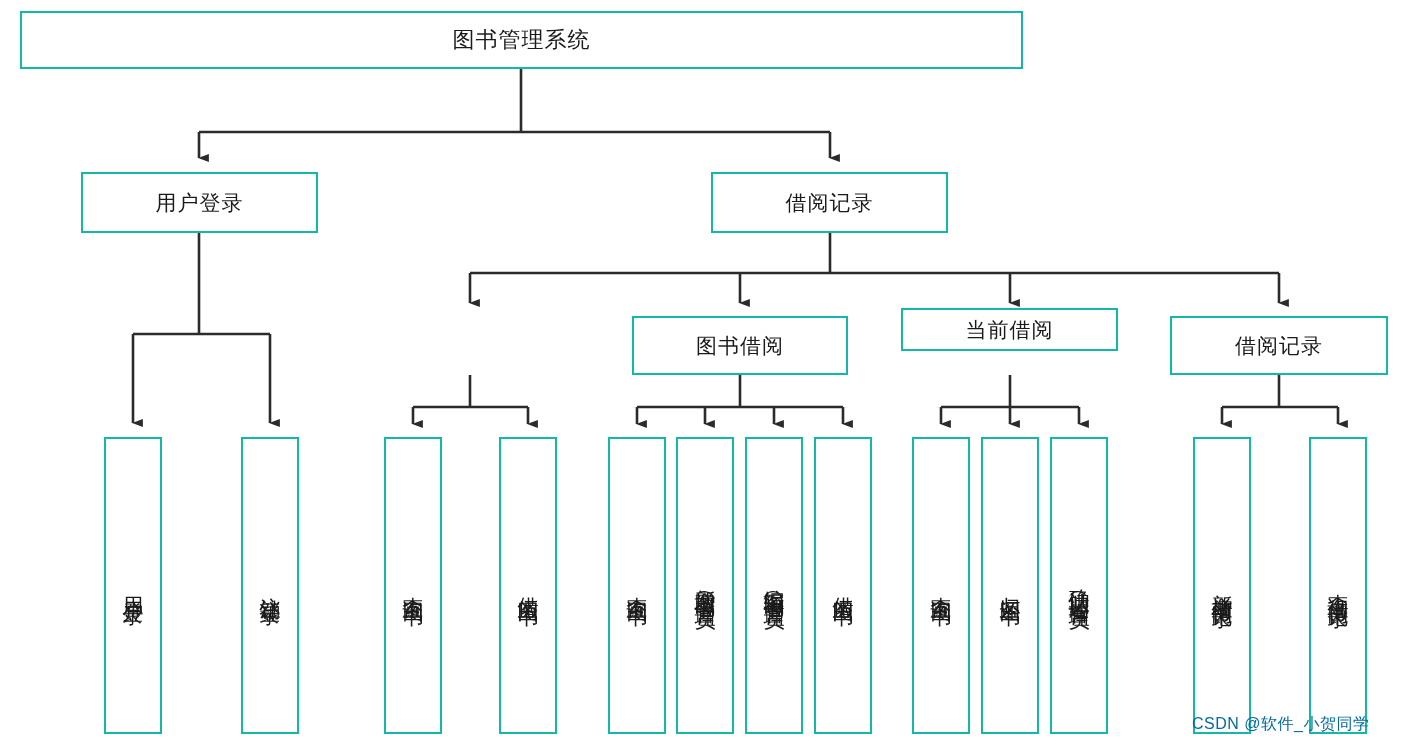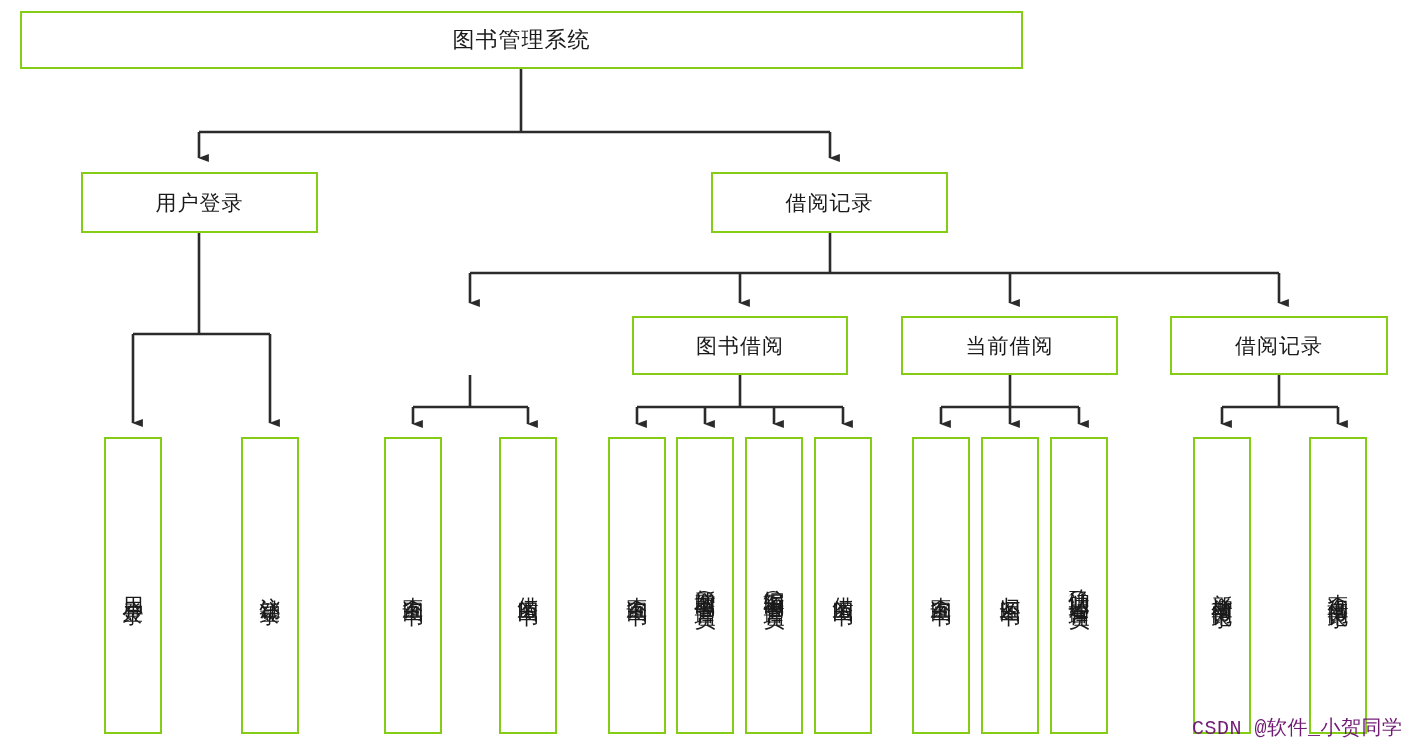--- a/index.html
+++ b/index.html
@@ -1,32 +1,32 @@
 <!DOCTYPE html>
 <html><head>
 <meta charset="utf-8">
 <style>
   html,body{margin:0;padding:0;background:#ffffff;}
   body{width:1405px;height:747px;overflow:hidden;
        font-family:"Liberation Sans","DejaVu Sans",sans-serif;}
   #stage{position:relative;width:1405px;height:747px;background:#fff;}
   #wires{position:absolute;left:0;top:0;width:1405px;height:747px;}
   .node{position:absolute;box-sizing:border-box;background:#ffffff;
-        border:2px solid #84cc16;display:flex;align-items:center;
+        border:2px solid #14b8a6;display:flex;align-items:center;
         justify-content:center;}
   .node .lbl{color:#1a1a1a;line-height:1.22;text-align:center;
              white-space:pre-line;}
   .node.h .lbl{font-size:21px;letter-spacing:1px;}
   .node.title .lbl{font-size:22px;letter-spacing:1px;}
   .node.v{align-items:center;justify-content:center;}
   .node.v .lbl{writing-mode:vertical-rl;text-orientation:upright;
                font-size:21px;line-height:1.05;letter-spacing:3px;
                max-height:278px;}
-  .watermark{position:absolute;left:1192px;top:714px;font-size:20px;
-             color:#701a75;letter-spacing:.5px;white-space:nowrap;font-family:Liberation Mono, monospace;}
+  .watermark{position:absolute;left:1192px;top:714px;font-size:16px;
+             color:#0369a1;letter-spacing:.5px;white-space:nowrap;}
 </style>
 </head>
 <body>
 
 <div id="stage">
 
   <svg id="wires" viewBox="0 0 1405 747" xmlns="http://www.w3.org/2000/svg">
     <defs>
       <marker id="arw" viewBox="0 0 10 12" refX="5" refY="11" markerWidth="9" markerHeight="11" orient="auto-start-reverse" markerUnits="userSpaceOnUse">
         <path d="M0.6,0 L9.4,0 L5,12 Z" fill="#2b2b2b"></path>
@@ -83,21 +83,21 @@
   <div class="node h" style="left:81px;top:172px;width:237px;height:61px;">
     <span class="lbl">用户登录</span>
   </div>
   <div class="node h" style="left:711px;top:172px;width:237px;height:61px;">
     <span class="lbl">借阅记录</span>
   </div>
 
   <div class="node h" style="left:632px;top:316px;width:216px;height:59px;">
     <span class="lbl">图书借阅</span>
   </div>
-  <div class="node h" style="left:901px;top:316px;width:217px;height:59px;">
+  <div class="node h" style="left:901px;top:308px;width:217px;height:43px;">
     <span class="lbl">当前借阅</span>
   </div>
   <div class="node h" style="left:1170px;top:316px;width:218px;height:59px;">
     <span class="lbl">借阅记录</span>
   </div>
 
   <div class="node v" style="left:104px;top:437px;width:58px;height:297px;">
     <span class="lbl">用户登录</span>
   </div>
   <div class="node v" style="left:241px;top:437px;width:58px;height:297px;">

